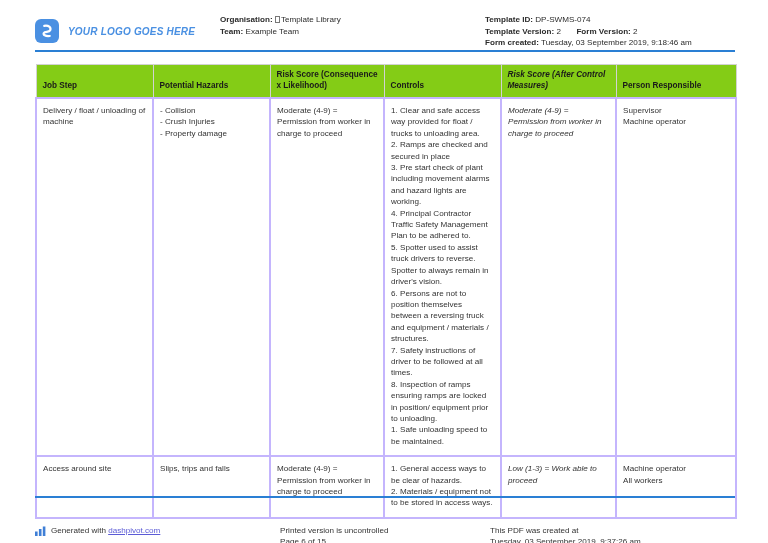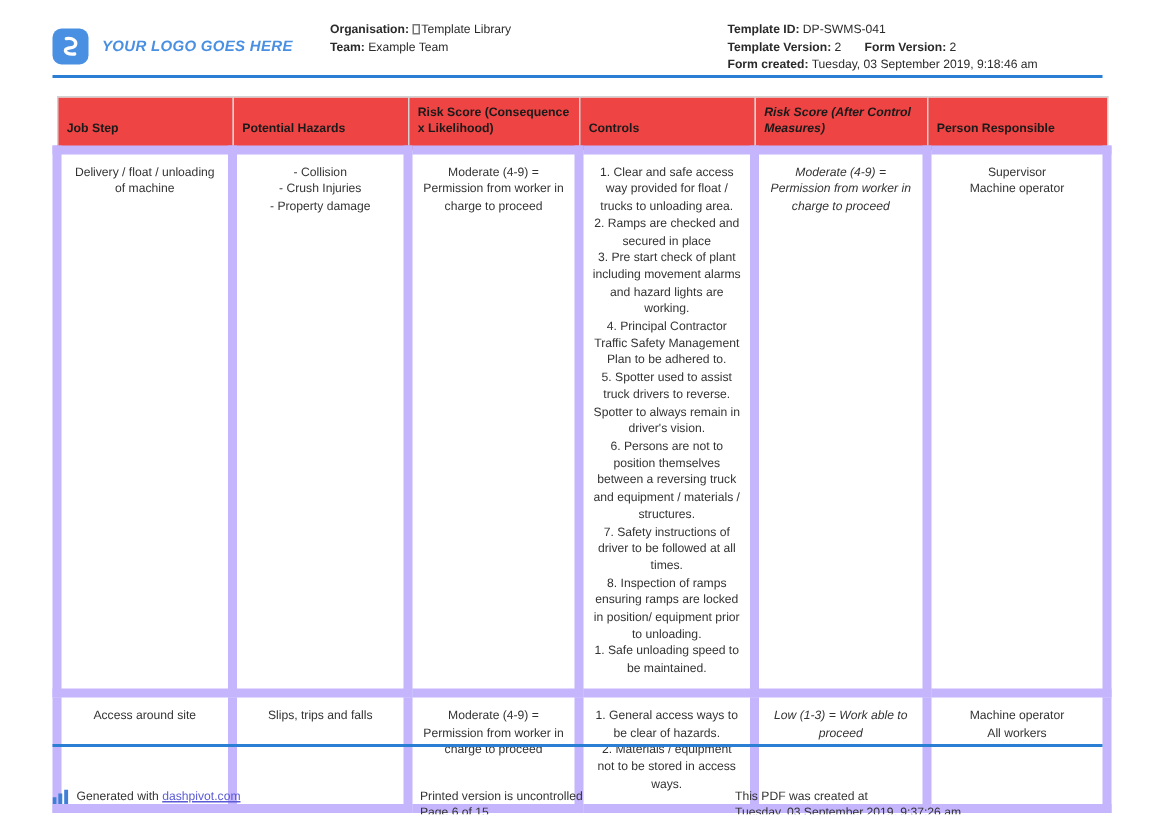--- a/index.html
+++ b/index.html
@@ -77,39 +77,38 @@
     position: absolute;
     left: 35px; top: 64px;
     width: 700px;
   }
   table.swms {
     width: 700px;
     border-collapse: collapse;
     table-layout: fixed;
   }
   table.swms th {
-    background: #ef4444;
+    background: #84cc16;
     border: 1px solid #d2d2d2;
     font-size: 8.2px;
     font-weight: bold;
     color: #1a1a1a;
     text-align: left;
     vertical-align: bottom;
     padding: 5px 6px 6px 6px;
     height: 32px;
     line-height: 10.5px;
   }
   table.swms td {
-    border: 6px solid #c4b5fd;
+    border: 2px solid #c4b5fd;
     font-size: 8.1px;
     line-height: 11.4px;
     color: #333333;
     vertical-align: top;
     padding: 6px 6px 8px 6px;
-    text-align: center;
   }
   .c1 { width: 117px; }
   .c2 { width: 117px; }
   .c3 { width: 114px; }
   .c4 { width: 117px; }
   .c5 { width: 115px; font-style: italic; }
   .c6 { width: 120px; }
 
   .cell-line { display: block; }
   .row-tall td { height: 311px; }
@@ -162,21 +161,21 @@
       </div>
       <div class="meta-row">
         <span class="meta-label">Team:</span>
         <span class="meta-val">Example Team</span>
       </div>
     </div>
 
     <div class="meta-col meta-col-2">
       <div class="meta-row">
         <span class="meta-label">Template ID:</span>
-        <span class="meta-val">DP-SWMS-041</span>
+        <span class="meta-val">DP-SWMS-074</span>
       </div>
       <div class="meta-row">
         <span class="meta-label">Template Version:</span>
         <span class="meta-val">2</span>
         <span class="meta-sep"></span>
         <span class="meta-label">Form Version:</span>
         <span class="meta-val">2</span>
       </div>
       <div class="meta-row">
         <span class="meta-label">Form created:</span>

